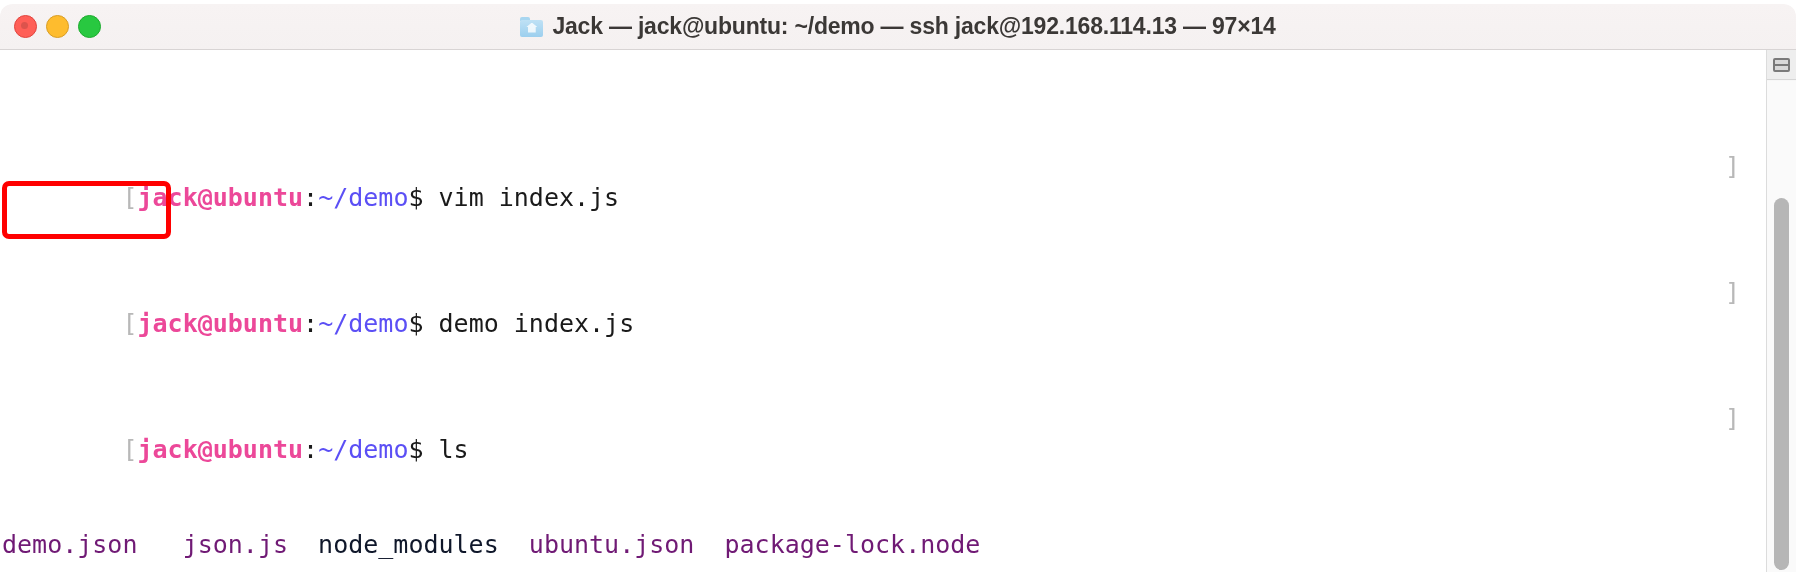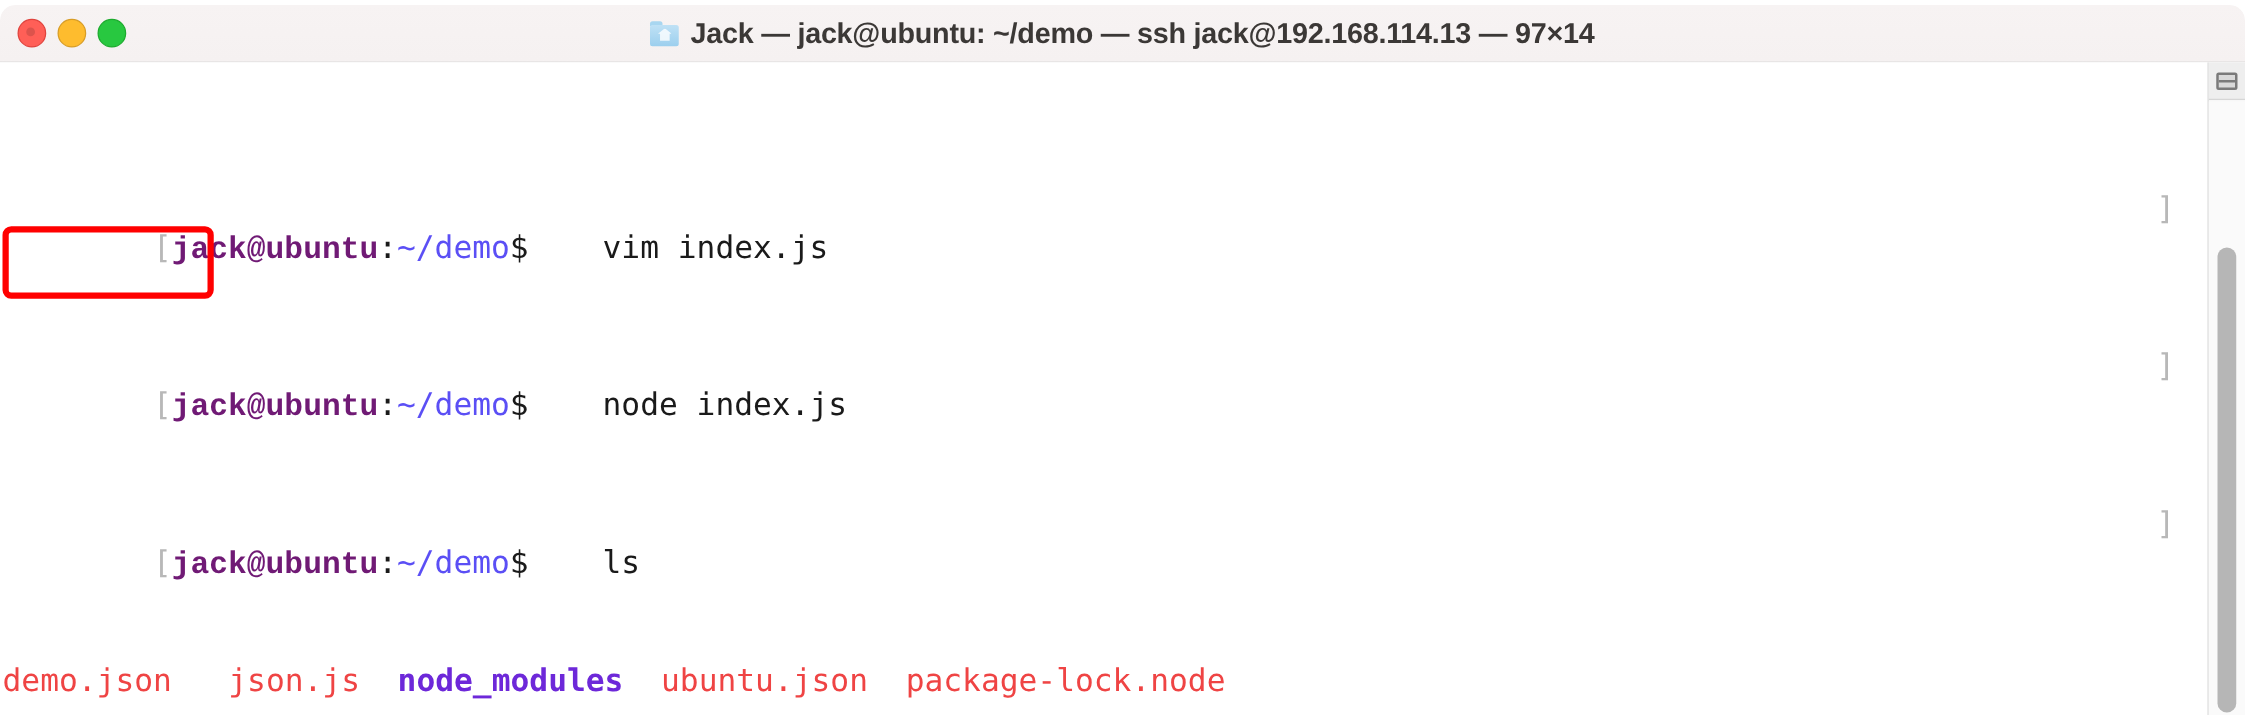--- a/index.html
+++ b/index.html
@@ -132,27 +132,27 @@
     color: #1a1a1a;
   }
   .line {
     position: relative;
     height: 31.5px;
     padding-left: 2px;
     box-sizing: border-box;
   }
   .seg { white-space: pre; }
   .bracket   { color: #b8b8b8; }
-  .user      { color: #701a75; font-weight: bold; font-family: Liberation Mono, monospace; }
+  .user      { color: #ec4899; font-weight: bold; }
   .colon     { color: #1a1a1a; }
   .path      { color: #5b4ff5; font-weight: normal; }
   .dollar    { color: #1a1a1a; }
-  .cmd       { color: #1a1a1a; margin-left: 44px; }
-  .plain     { color: #ef4444; }
-  .dir       { color: #6d28d9; font-weight: bold; }
+  .cmd       { color: #1a1a1a; }
+  .plain     { color: #701a75; }
+  .dir       { color: #0f172a; font-weight: normal; }
   .endmark {
     position: absolute;
     right: 26px;
     top: 0;
     color: #b8b8b8;
     font-family: "DejaVu Sans Mono", "Liberation Mono", monospace;
     font-size: 25px;
     line-height: 31.5px;
   }
 
@@ -251,21 +251,21 @@
 
   <div id="terminal">
     <div id="screen">
 
       <div class="line">
         <span class="seg bracket">[</span><span class="seg user">jack@ubuntu</span><span class="seg colon">:</span><span class="seg path">~/demo</span><span class="seg dollar">$ </span><span class="seg cmd">vim index.js</span>
         <span class="endmark">]</span>
       </div>
 
       <div class="line">
-        <span class="seg bracket">[</span><span class="seg user">jack@ubuntu</span><span class="seg colon">:</span><span class="seg path">~/demo</span><span class="seg dollar">$ </span><span class="seg cmd">node index.js</span>
+        <span class="seg bracket">[</span><span class="seg user">jack@ubuntu</span><span class="seg colon">:</span><span class="seg path">~/demo</span><span class="seg dollar">$ </span><span class="seg cmd">demo index.js</span>
         <span class="endmark">]</span>
       </div>
 
       <div class="line">
         <span class="seg bracket">[</span><span class="seg user">jack@ubuntu</span><span class="seg colon">:</span><span class="seg path">~/demo</span><span class="seg dollar">$ </span><span class="seg cmd">ls</span>
         <span class="endmark">]</span>
       </div>
 
       <div class="line"><span class="seg plain">demo.json</span><span class="seg plain">   </span><span class="seg plain">json.js</span><span class="seg plain">  </span><span class="seg dir">node_modules</span><span class="seg plain">  </span><span class="seg plain">ubuntu.json</span><span class="seg plain">  </span><span class="seg plain">package-lock.node</span></div>
 

